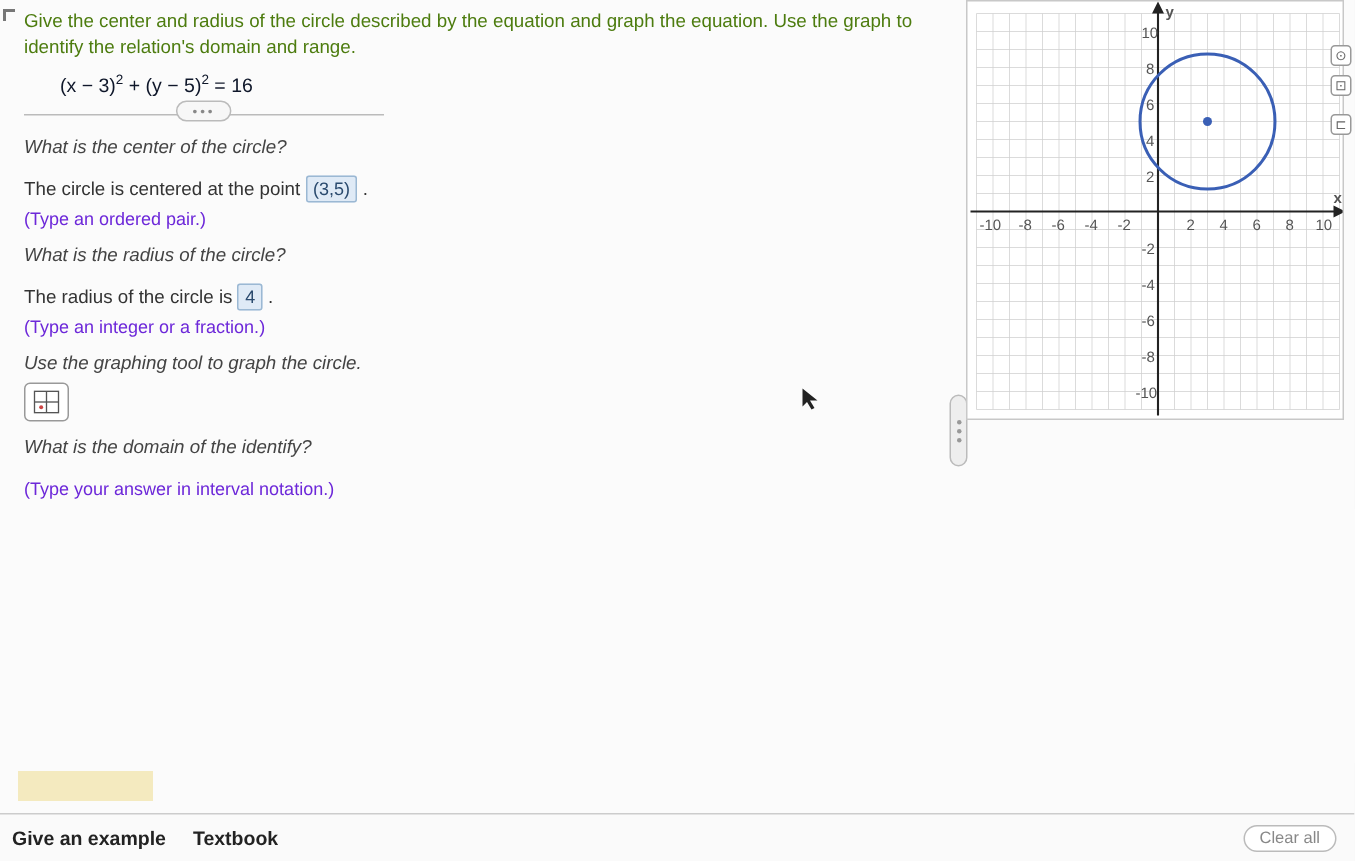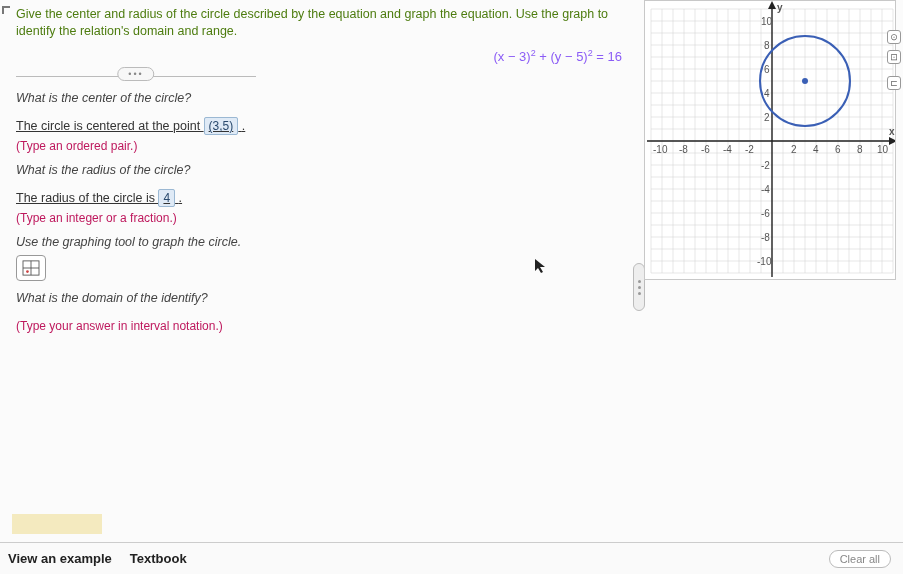--- a/index.html
+++ b/index.html
@@ -37,23 +37,22 @@
     position: relative;
   }
   .problem-statement {
     font-size: 12.5px;
     color: #4d7c0f;
     line-height: 1.35;
     margin-bottom: 8px;
   }
   .equation {
     font-size: 13px;
-    color: #8b5cf6;
+    color: #0f172a;
     margin: 4px 0 12px 24px;
-    text-align: right;
   }
   .equation sup { font-size: 9px; vertical-align: super; }
   .hr-pill-wrap {
     position: relative;
     margin: 6px 0 14px 0;
     width: 240px;
   }
   .hr-pill-wrap hr {
     border: none;
     border-top: 1px solid #bbb;
@@ -66,30 +65,30 @@
     background: #f7f7f7;
     border: 1px solid #bbb;
     border-radius: 12px;
     padding: 1px 10px;
     font-size: 9px;
     color: #888;
     letter-spacing: 2px;
     cursor: pointer;
   }
   .question-block { margin: 10px 0 14px 0; font-size: 12.5px; color: #444; font-style: italic; }
-  .answer-line { margin: 6px 0; font-size: 12.5px; text-decoration: underline; }
+  .answer-line { margin: 6px 0; font-size: 12.5px; }
   .filled {
     background: #dfeaf6;
     border: 1px solid #9bb8d3;
     border-radius: 2px;
     padding: 1px 4px;
     color: #2a4a6e;
     font-size: 12px;
   }
-  .hint { font-size: 12px; color: #be185d; }
+  .hint { font-size: 12px; color: #6d28d9; }
   .blank-box {
     display: inline-block;
     width: 18px; height: 16px;
     border: 1px solid #888;
     background: #fff;
     vertical-align: middle;
     border-radius: 2px;
   }
   .graph-tool-btn {
     width: 30px; height: 26px;
@@ -353,16 +352,16 @@
 
     <div class="right-gutter">
       <div class="gutter-btn">⊙</div>
       <div class="gutter-btn">⊡</div>
       <div class="gutter-btn" style="margin-top:6px">⊏</div>
     </div>
   </div>
 </div>
 
 <div class="footer-bar">
-  <span class="footer-link">View an example</span>
+  <span class="footer-link">Give an example</span>
   <span class="footer-link">Textbook</span>
 </div>
 <div class="clear-pill">Clear all</div>
 
 </body></html>

